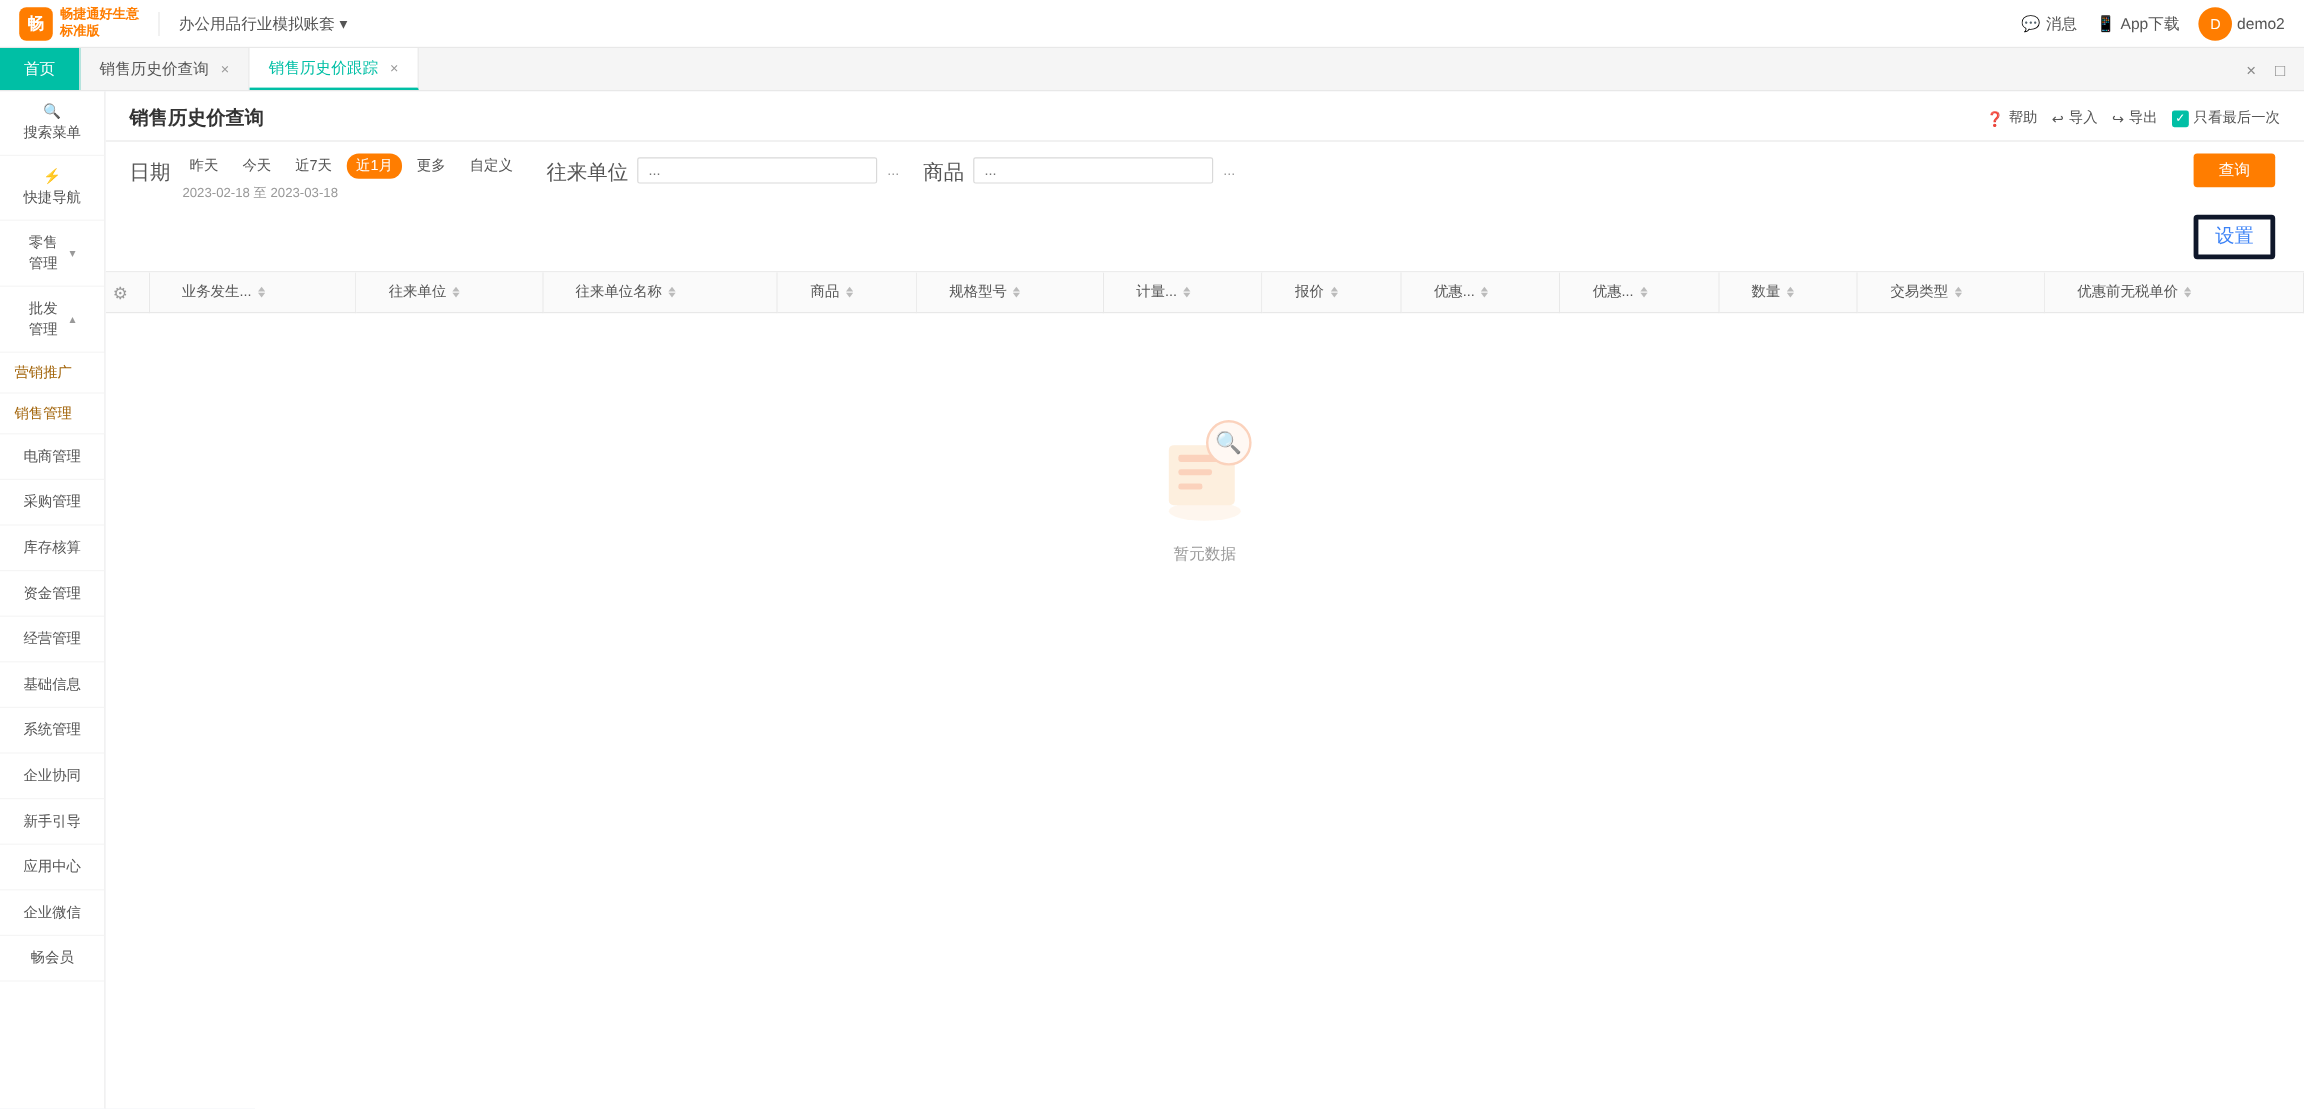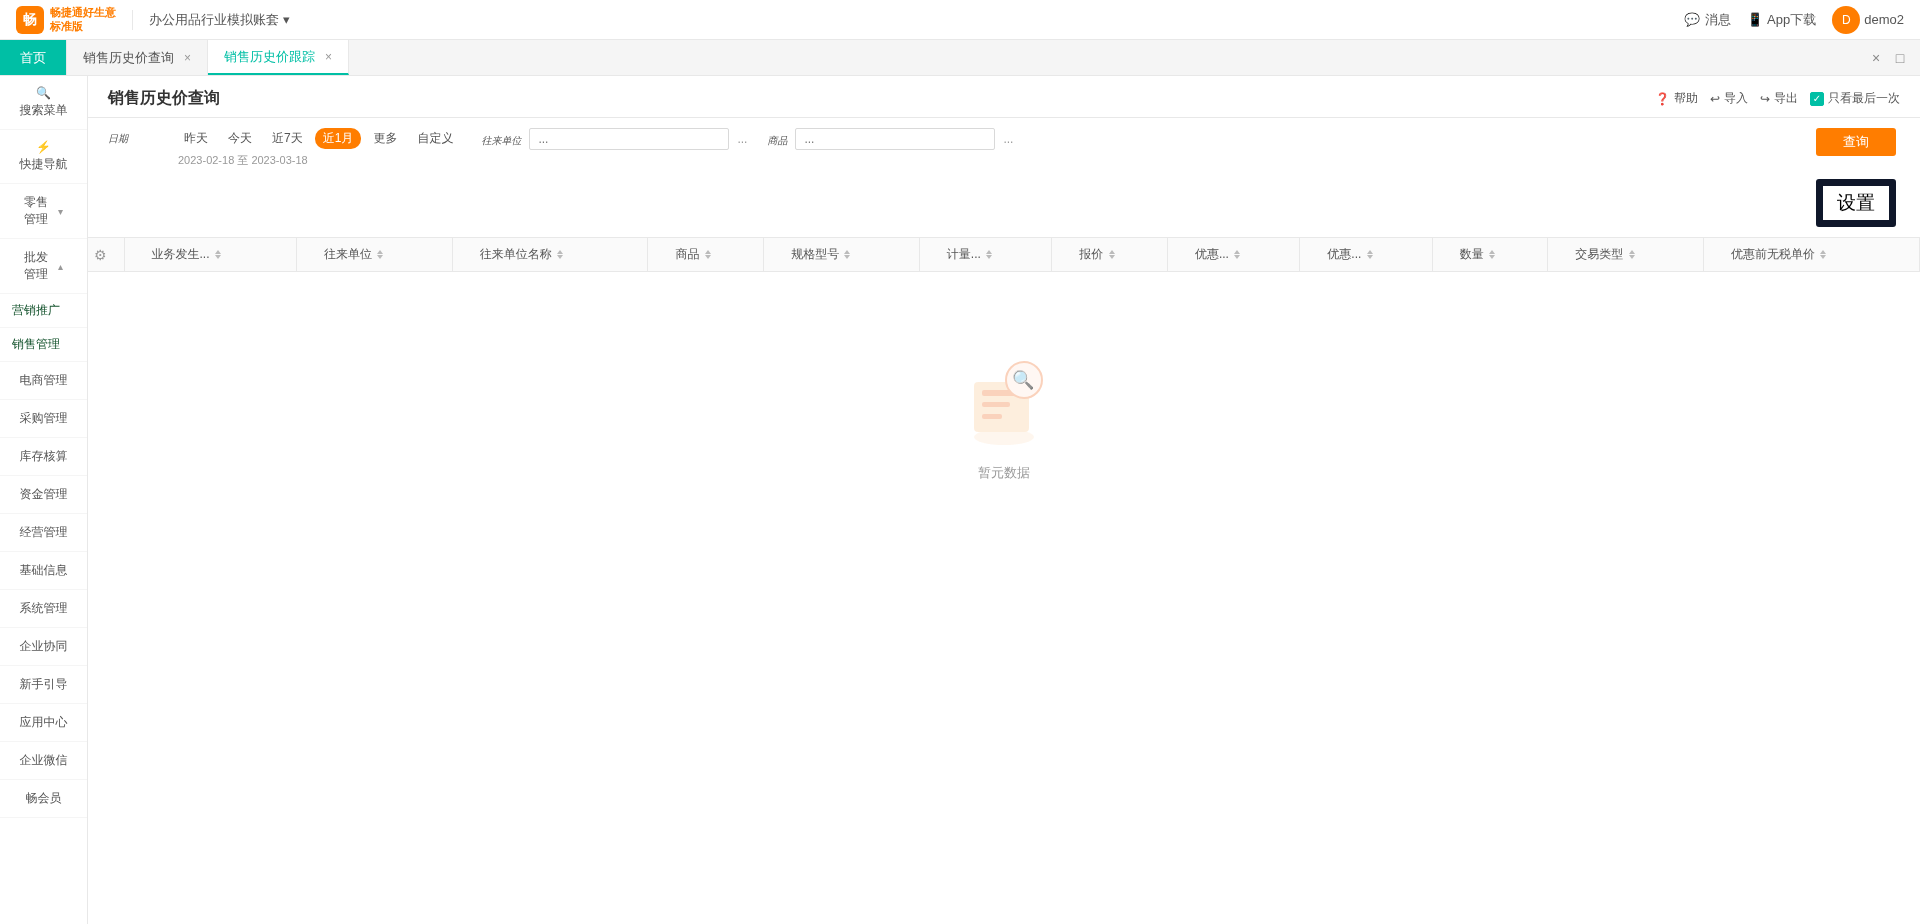--- a/index.html
+++ b/index.html
@@ -177,21 +177,21 @@
       color: #999;
     }
     .sidebar-sub {
       background: #fff;
     }
     .sidebar-sub-item {
       display: flex;
       align-items: center;
       padding: 8px 12px;
       cursor: pointer;
-      color: #14532d;
+      color: #a16207;
       font-size: 12px;
       border-bottom: 1px solid #f5f5f5;
     }
 
     
     .content {
       flex: 1;
       display: flex;
       flex-direction: column;
       overflow: hidden;
@@ -251,31 +251,29 @@
       align-items: flex-start;
       gap: 20px;
       flex-wrap: wrap;
     }
     .filter-group {
       display: flex;
       align-items: flex-start;
       gap: 8px;
     }
     .filter-label {
-      font-size: 10px;
+      font-size: 17px;
       color: #555;
       padding-top: 4px;
       white-space: nowrap;
-      font-style: italic;
     }
     .filter-options {
       display: flex;
       flex-direction: column;
       gap: 4px;
-      margin-left: 40px;
     }
     .filter-btns {
       display: flex;
       gap: 4px;
       align-items: center;
     }
     .flt-btn {
       padding: 2px 8px;
       font-size: 12px;
       cursor: pointer;
@@ -315,26 +313,26 @@
       background: #ff7d00;
       color: white;
       border: none;
       padding: 5px 18px;
       border-radius: 3px;
       cursor: pointer;
       font-size: 13px;
     }
     .btn-settings {
       background: white;
-      color: #000000;
-      border: 7px solid #0f172a;
+      color: #3b82f6;
+      border: 4px solid #0f172a;
       padding: 4px 14px;
       border-radius: 3px;
       cursor: pointer;
-      font-size: 19px;
+      font-size: 16px;
     }
     .query-btns {
       display: flex;
       flex-direction: column;
       gap: 23px;
       margin-left: auto;
       padding-right: 4px;
     }
 
     

